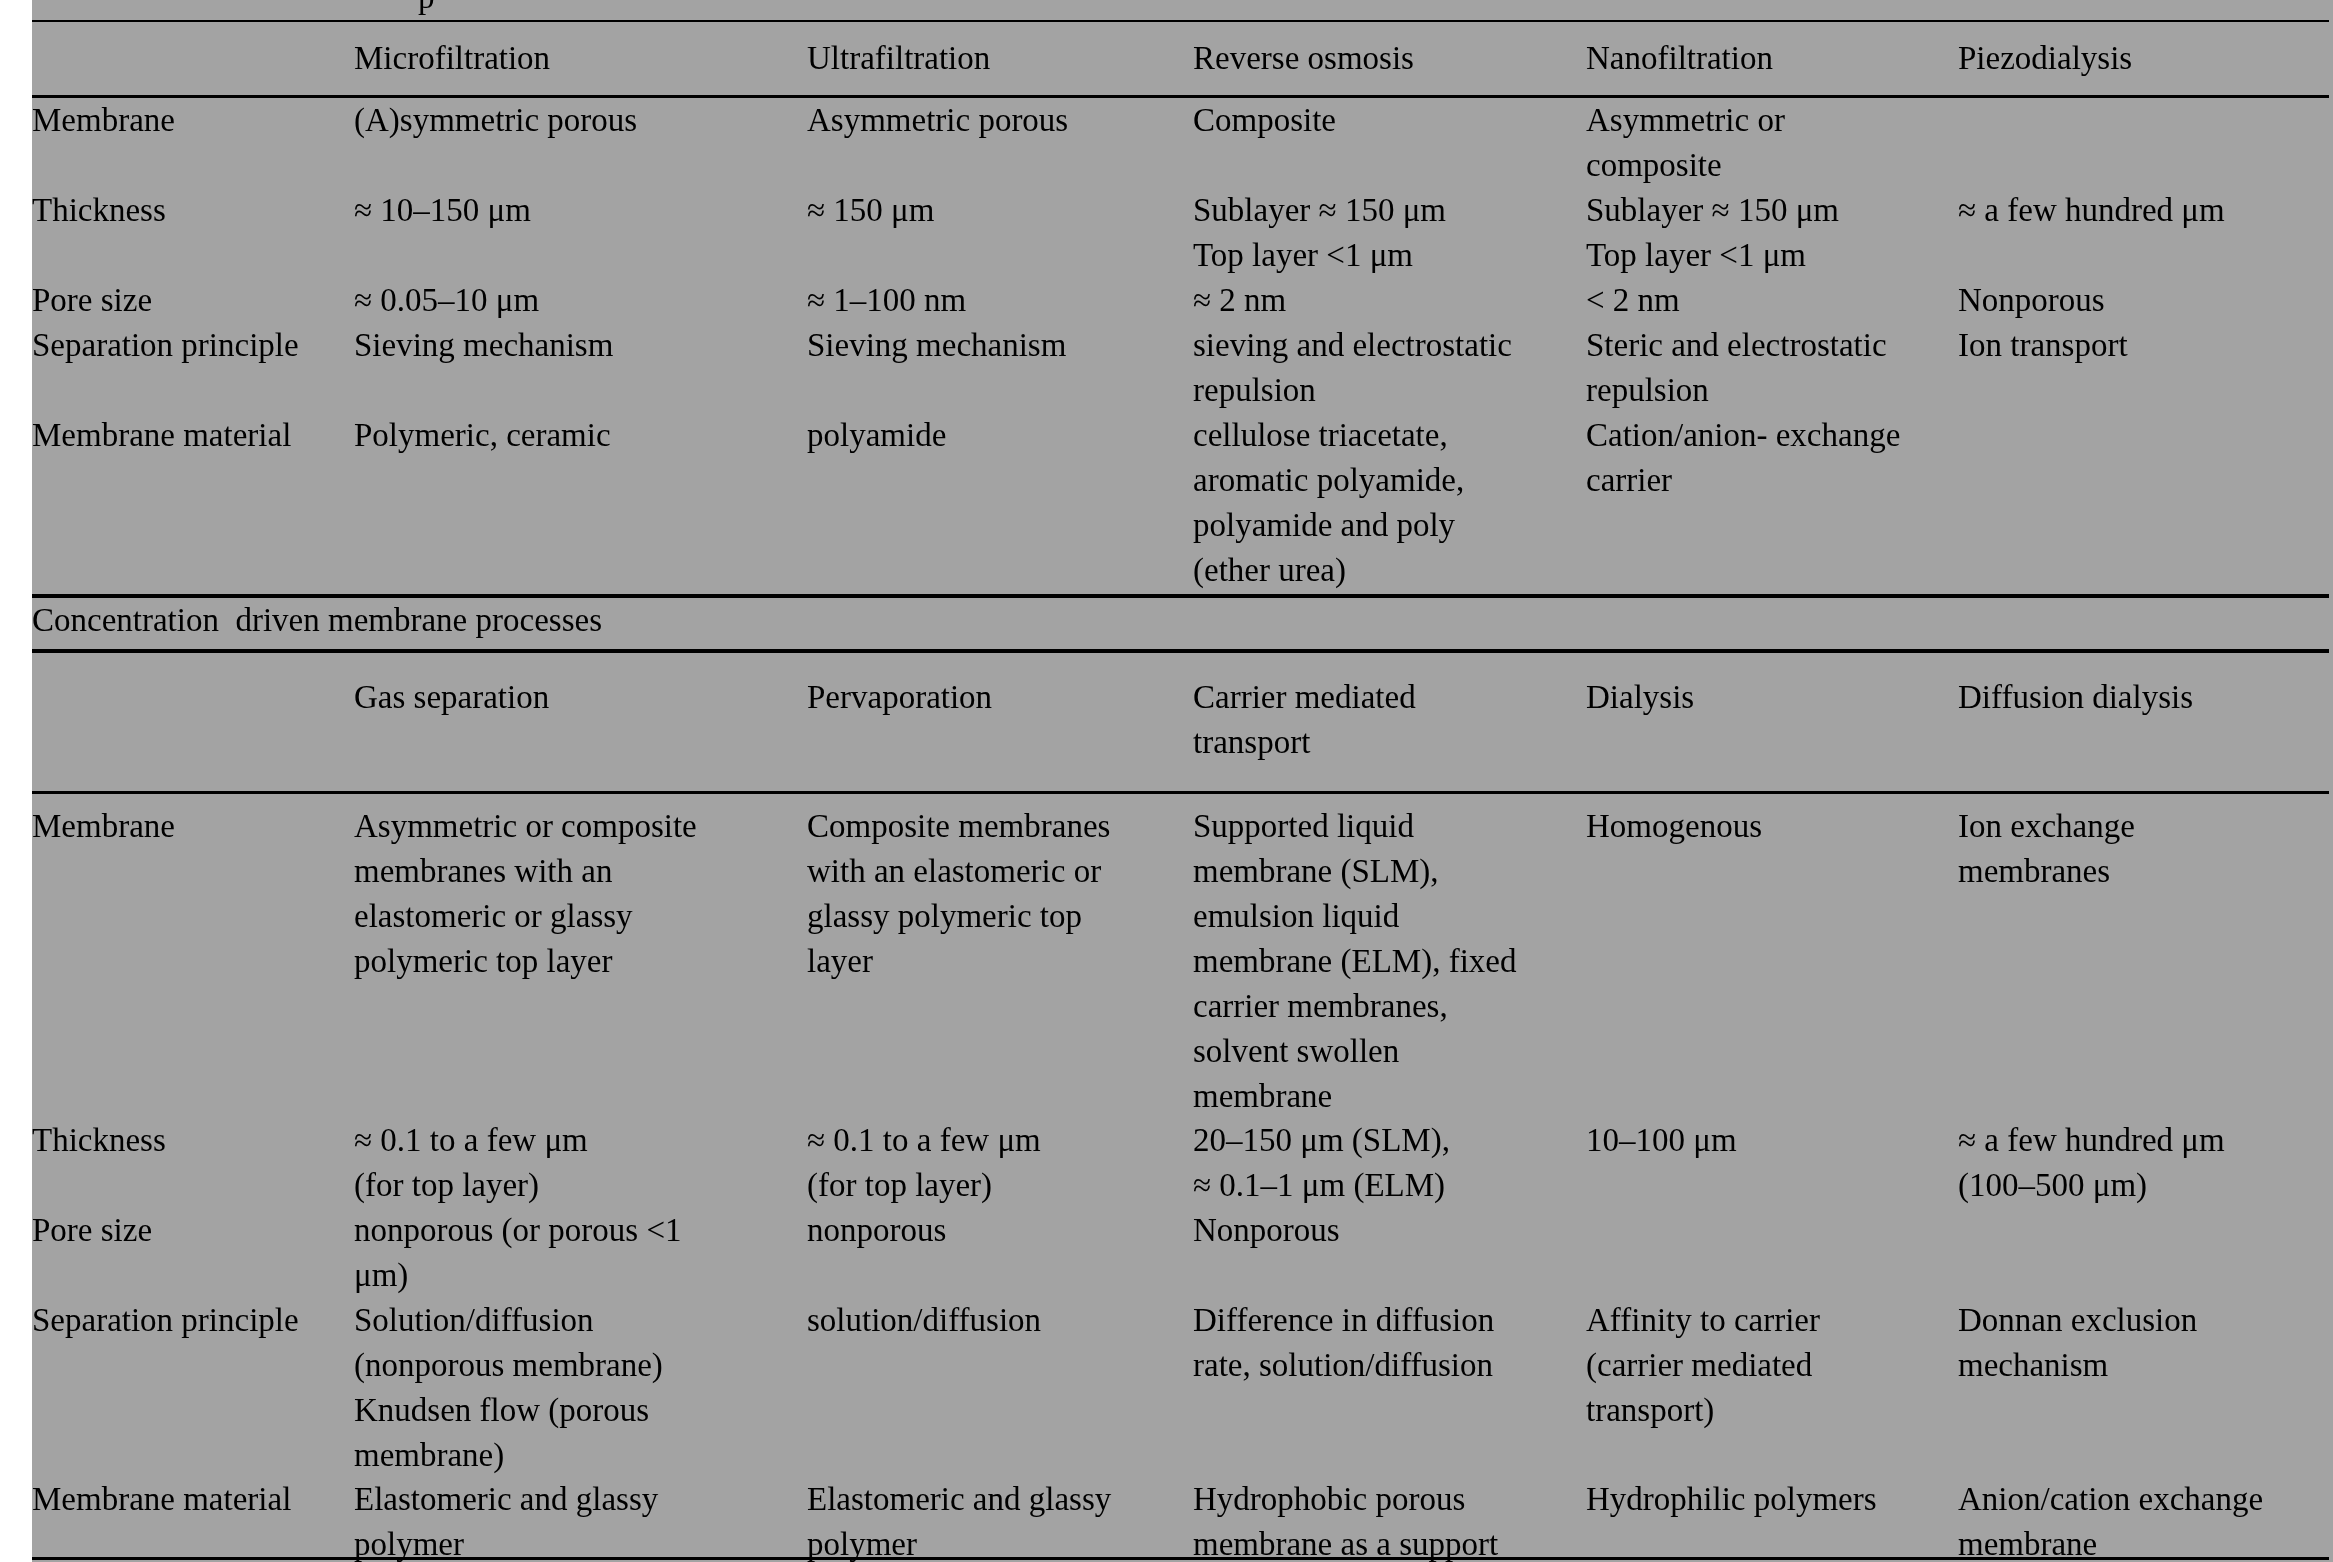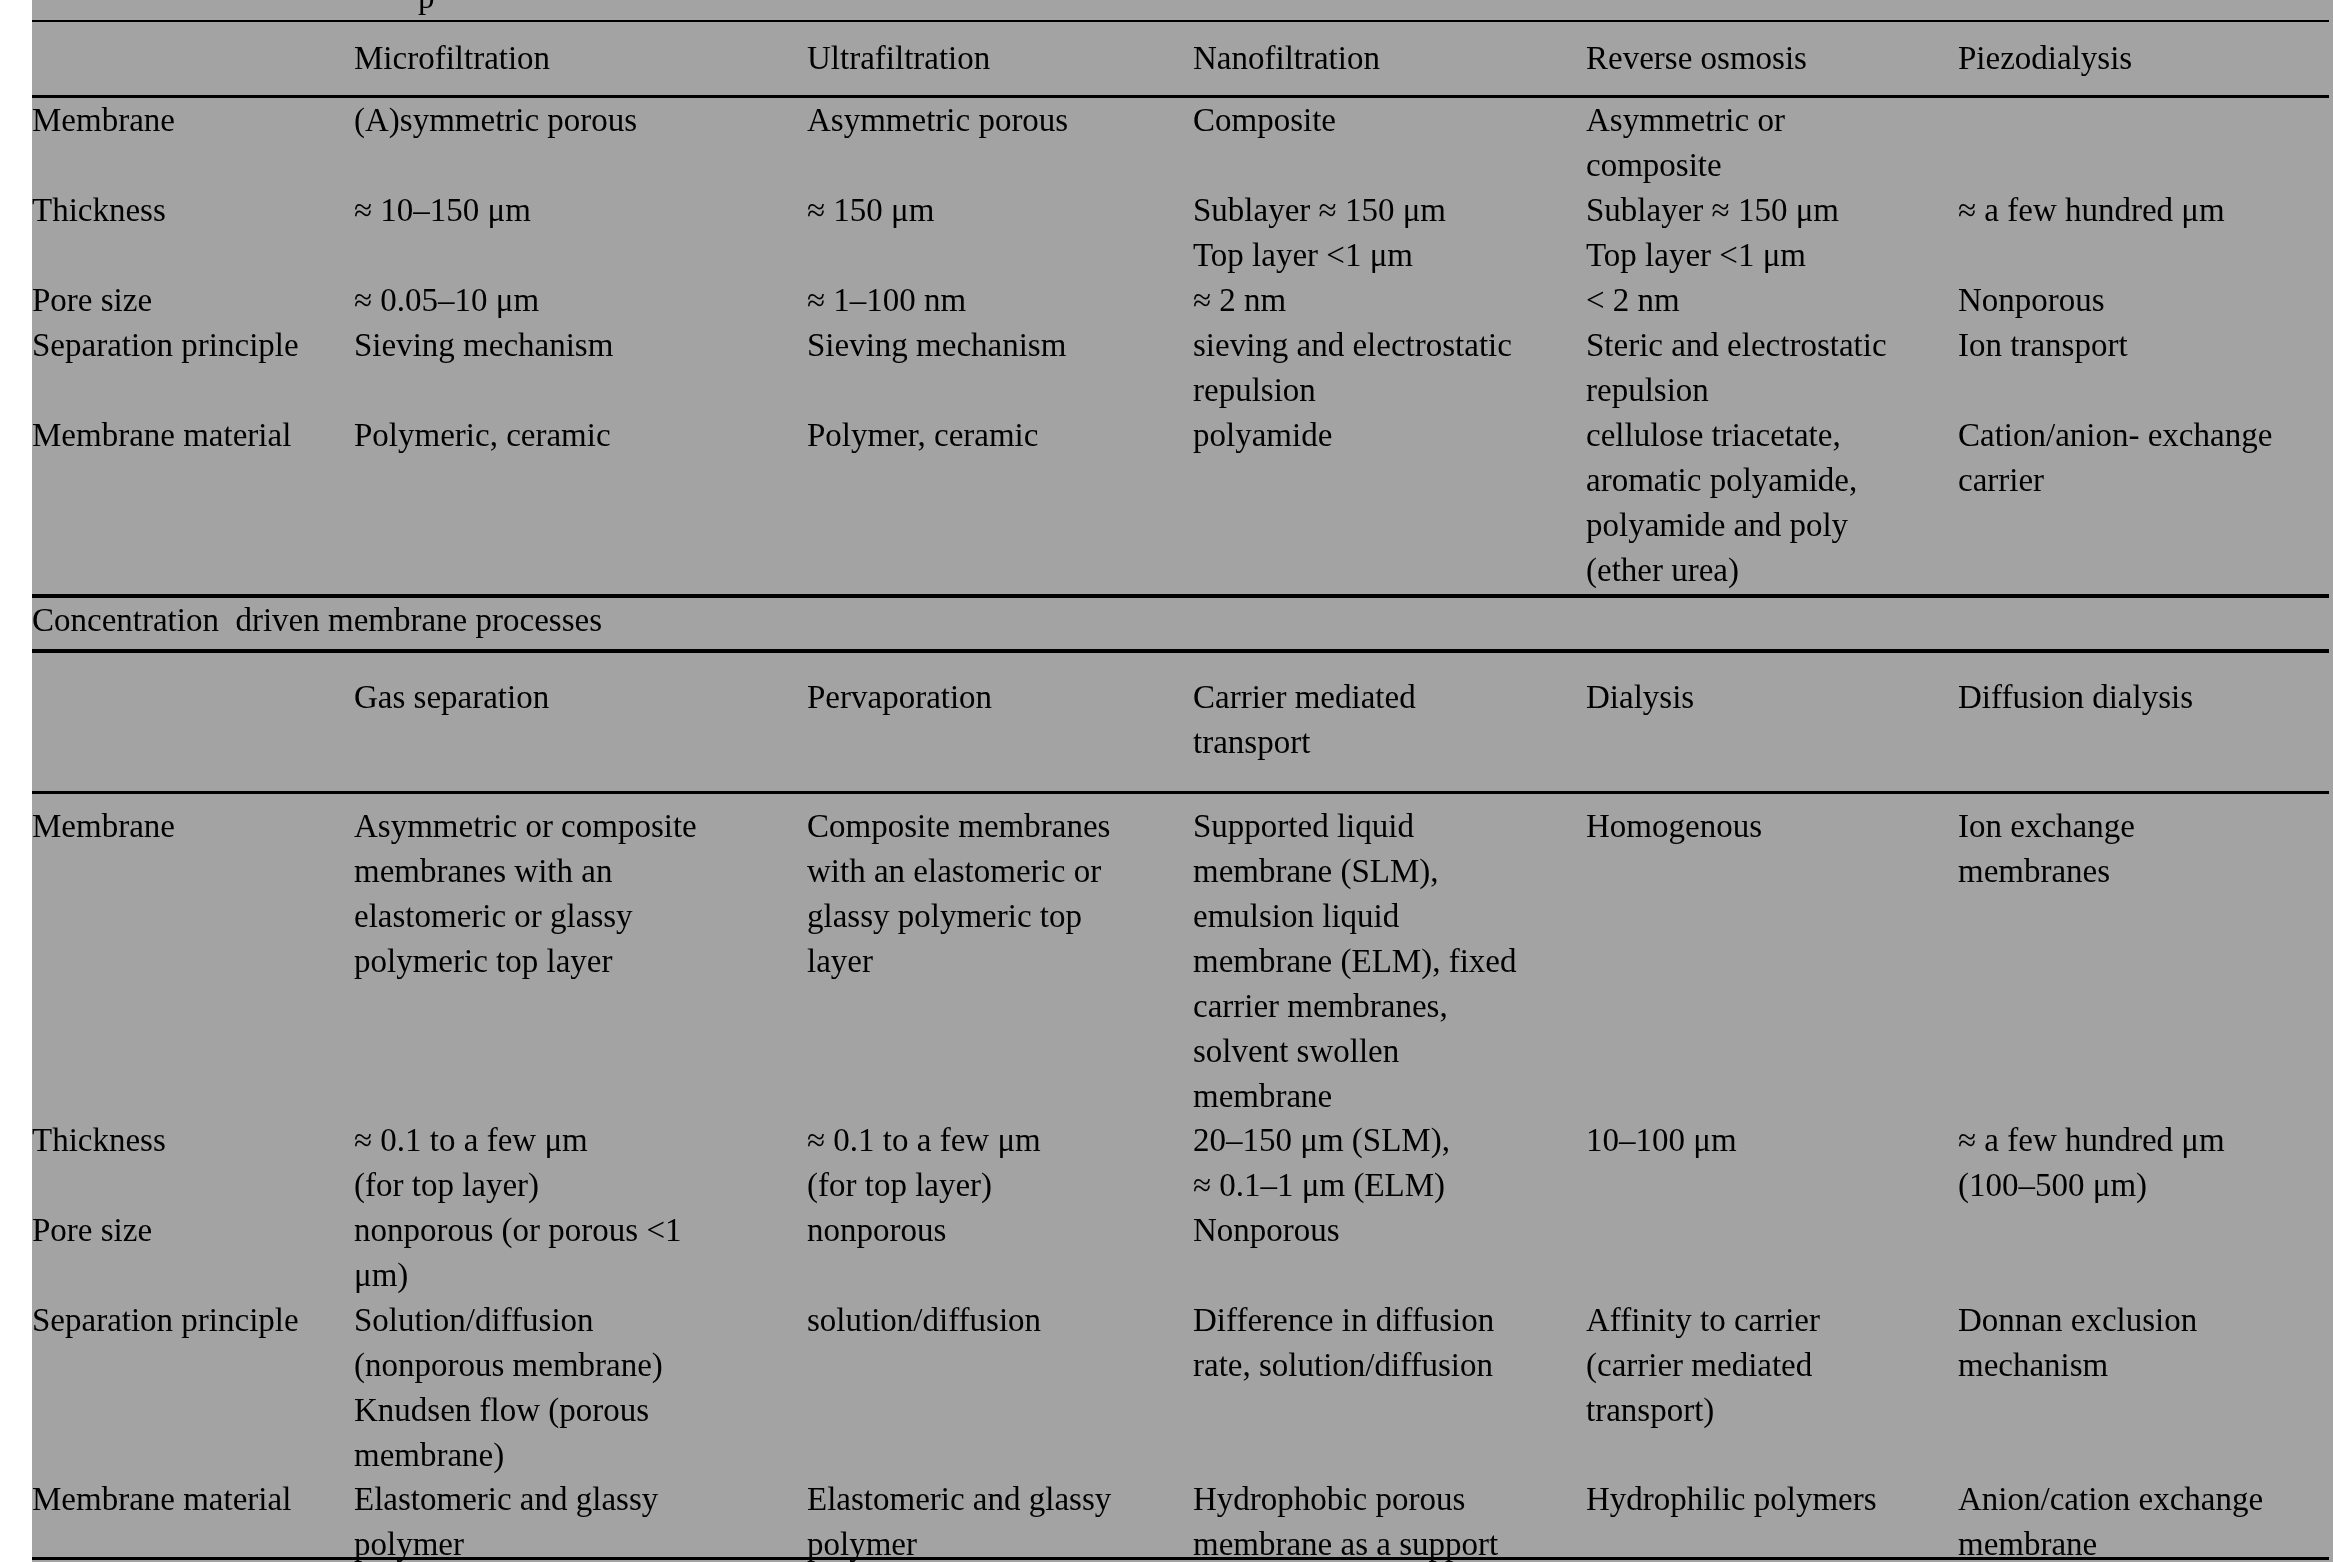--- a/index.html
+++ b/index.html
@@ -66,22 +66,22 @@
 
   <div class="frag-area">
     <span class="frag">p</span>
   </div>
   <div class="rule"></div>
 
   <div class="grid r-h1">
     <div class="cell"></div>
     <div class="cell">Microfiltration</div>
     <div class="cell">Ultrafiltration</div>
+    <div class="cell">Reverse osmosis</div>
     <div class="cell">Nanofiltration</div>
-    <div class="cell">Reverse osmosis</div>
     <div class="cell">Piezodialysis</div>
   </div>
   <div class="rule"></div>
 
   <div class="grid r-m1">
     <div class="cell">Membrane</div>
     <div class="cell">(A)symmetric porous</div>
     <div class="cell">Asymmetric porous</div>
     <div class="cell">Composite</div>
     <div class="cell">Asymmetric or
@@ -115,21 +115,20 @@
     <div class="cell">sieving and electrostatic
 repulsion</div>
     <div class="cell">Steric and electrostatic
 repulsion</div>
     <div class="cell">Ion transport</div>
   </div>
 
   <div class="grid r-mm1">
     <div class="cell">Membrane material</div>
     <div class="cell">Polymeric, ceramic</div>
-    <div class="cell">Polymer, ceramic</div>
     <div class="cell">polyamide</div>
     <div class="cell">cellulose triacetate,
 aromatic polyamide,
 polyamide and poly
 (ether urea)</div>
     <div class="cell">Cation/anion- exchange
 carrier</div>
   </div>
 
   <div class="rule thick"></div>

